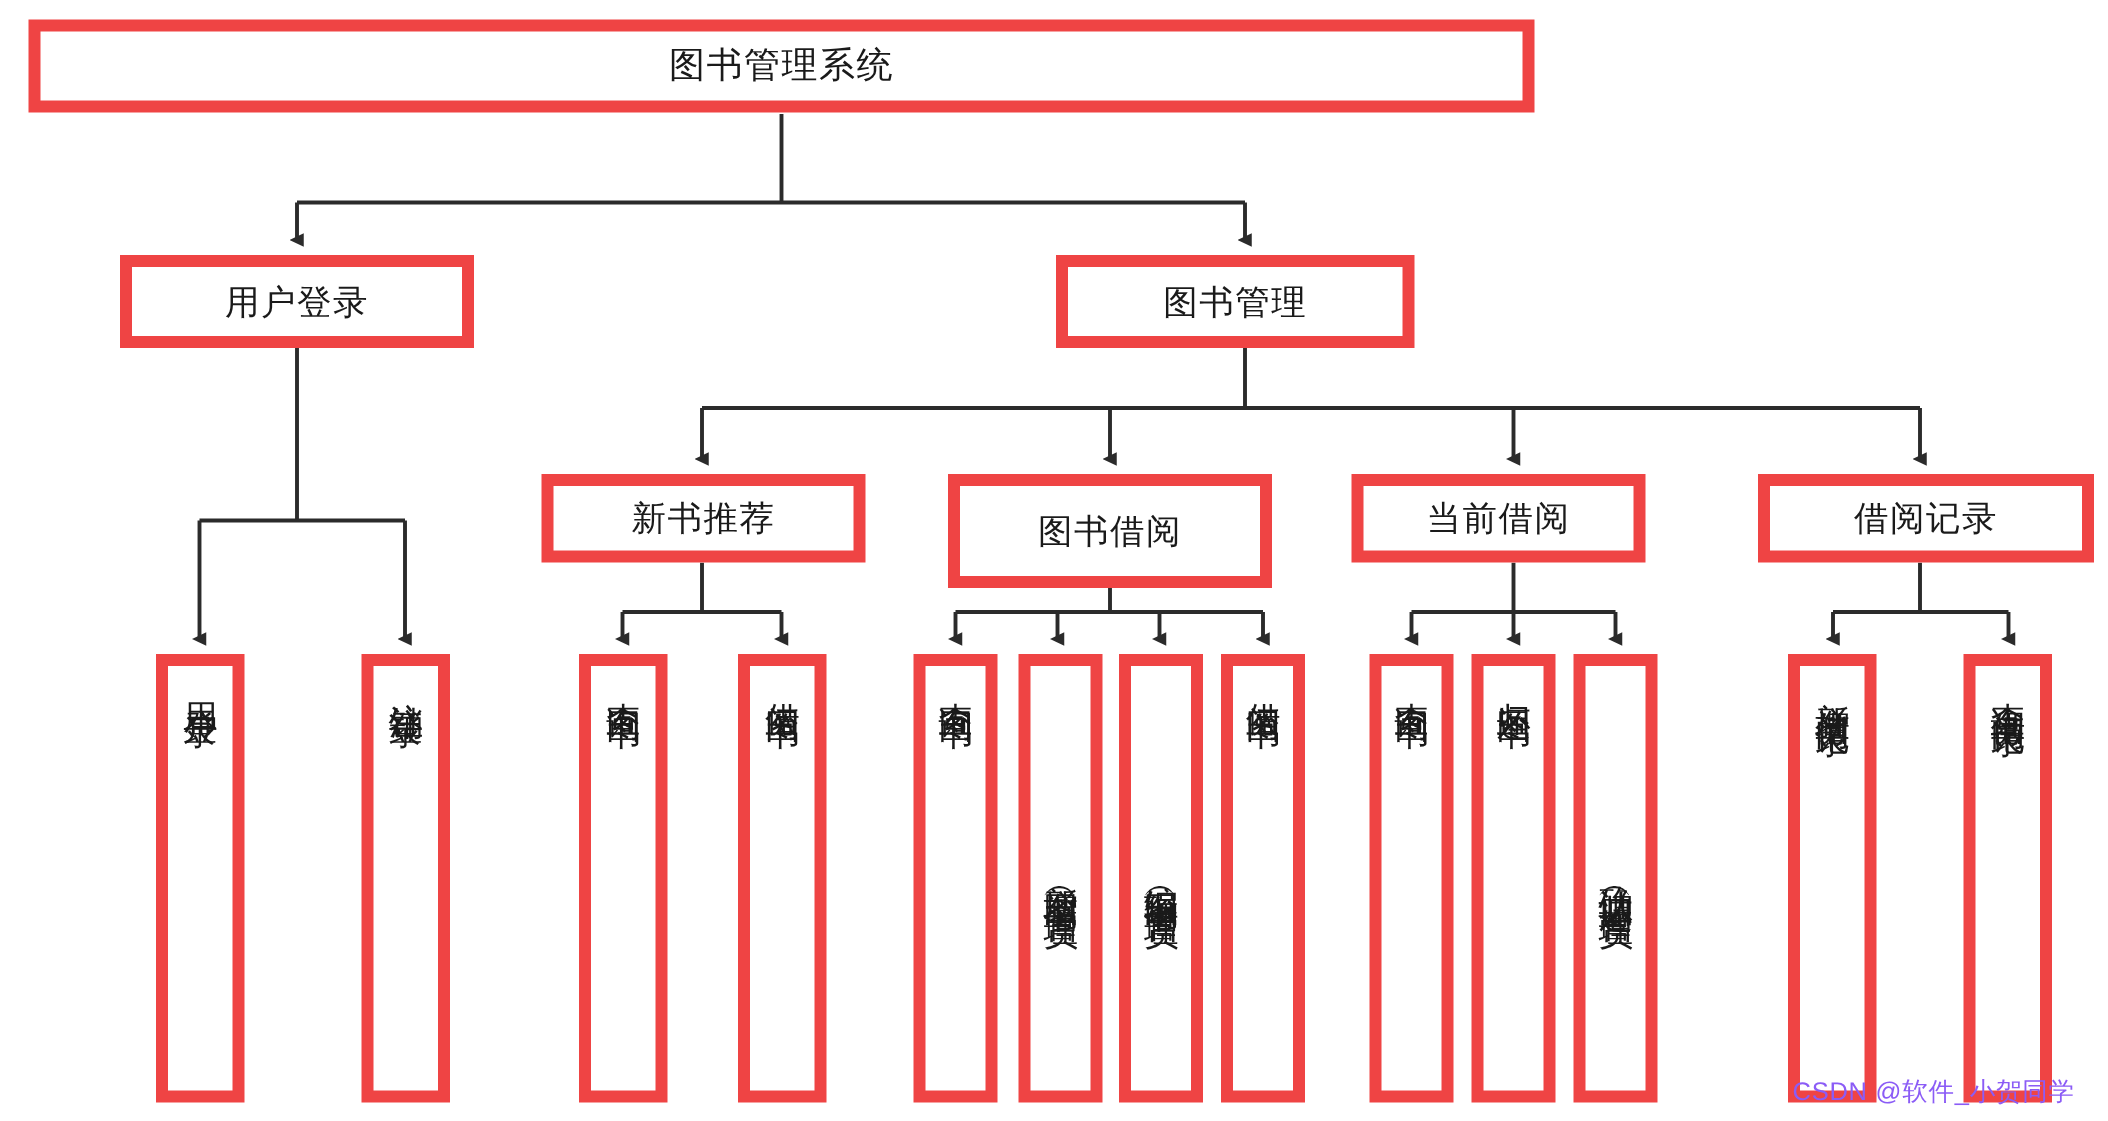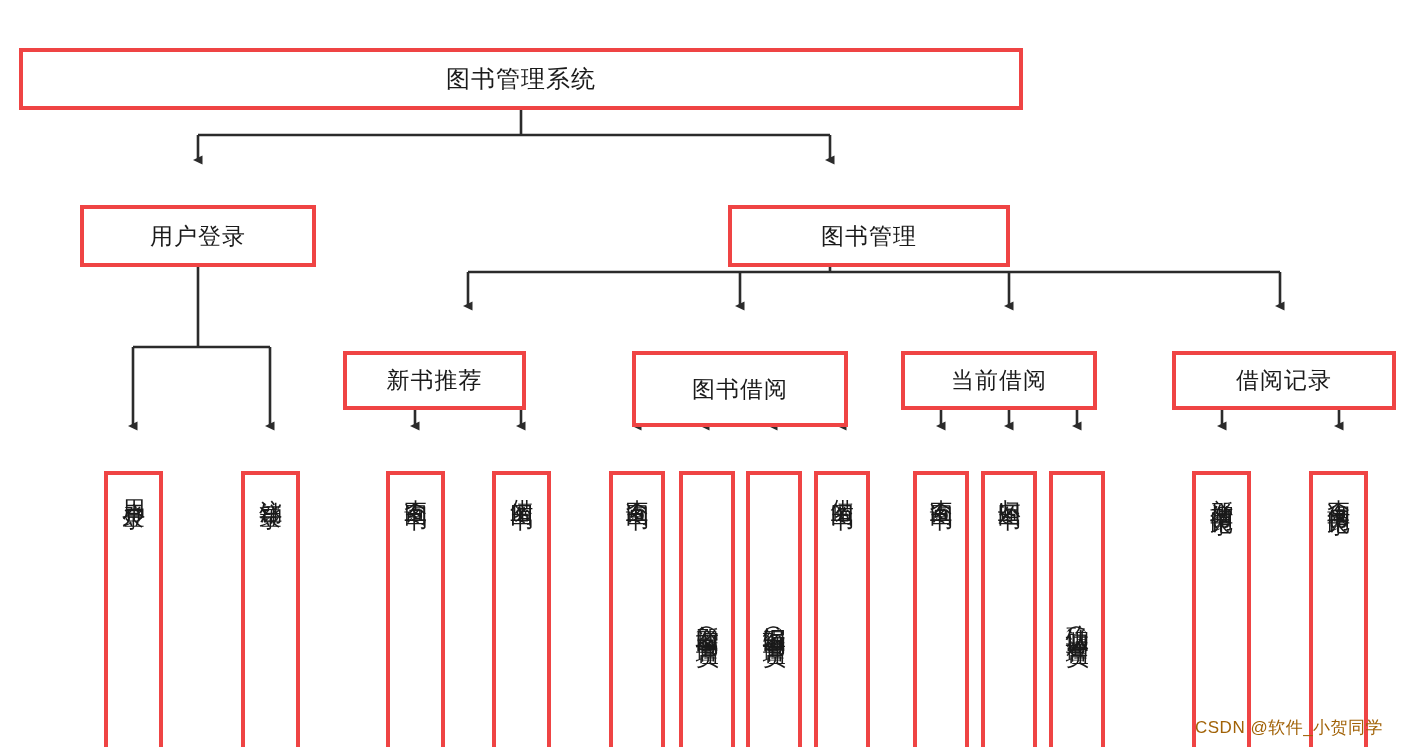--- a/index.html
+++ b/index.html
@@ -23,28 +23,27 @@
     left: 0;
     top: 0;
     width: 1405px;
     height: 747px;
     pointer-events: none;
   }
   .node {
     position: absolute;
     box-sizing: border-box;
     background: #ffffff;
-    border: 4px solid #ef4444;
+    border: 8px solid #ef4444;
     display: flex;
     align-items: center;
     justify-content: center;
     text-align: center;
     color: #1a1a1a;
     z-index: 2;
-    margin-top: 35px;
   }
   .node-h {
     font-size: 23px;
     letter-spacing: 1px;
     line-height: 1.15;
   }
   .node-root {
     font-size: 24px;
   }
   .node-v {
@@ -62,21 +61,21 @@
     padding-top: 0;
   }
   .vlabel {
     writing-mode: vertical-rl;
     text-orientation: upright;
     white-space: nowrap;
   }
   .watermark {
     position: absolute;
     font-size: 17px;
-    color: #a16207;
+    color: #8b5cf6;
     letter-spacing: 0.5px;
     white-space: nowrap;
     z-index: 3;
   }
 </style>
 </head>
 <body>
 
 <div id="canvas">
 
@@ -131,25 +130,25 @@
   </svg>
 
   <div class="node node-h node-root" style="left:19px; top:13px; width:1004px; height:62px;">
     <span>图书管理系统</span>
   </div>
 
   <div class="node node-h" style="left:80px; top:170px; width:236px; height:62px;">
     <span>用户登录</span>
   </div>
 
-  <div class="node node-h" style="left:728px; top:170px; width:282px; height:62px;">
+  <div class="node node-h" style="left:704px; top:170px; width:239px; height:62px;">
     <span>图书管理</span>
   </div>
 
-  <div class="node node-h" style="left:343px; top:316px; width:183px; height:59px;">
+  <div class="node node-h" style="left:361px; top:316px; width:216px; height:59px;">
     <span>新书推荐</span>
   </div>
 
   <div class="node node-h" style="left:632px; top:316px; width:216px; height:76px;">
     <span>图书借阅</span>
   </div>
 
   <div class="node node-h" style="left:901px; top:316px; width:196px; height:59px;">
     <span>当前借阅</span>
   </div>

